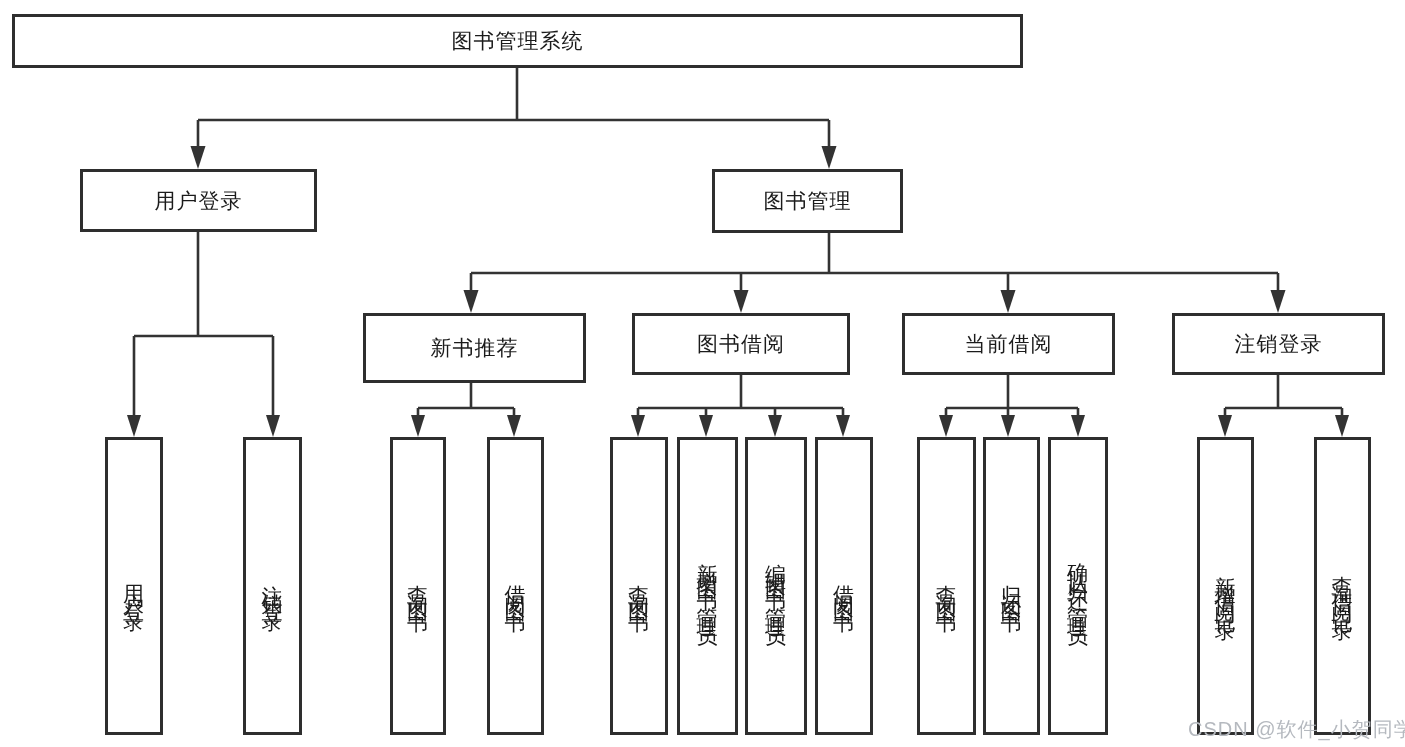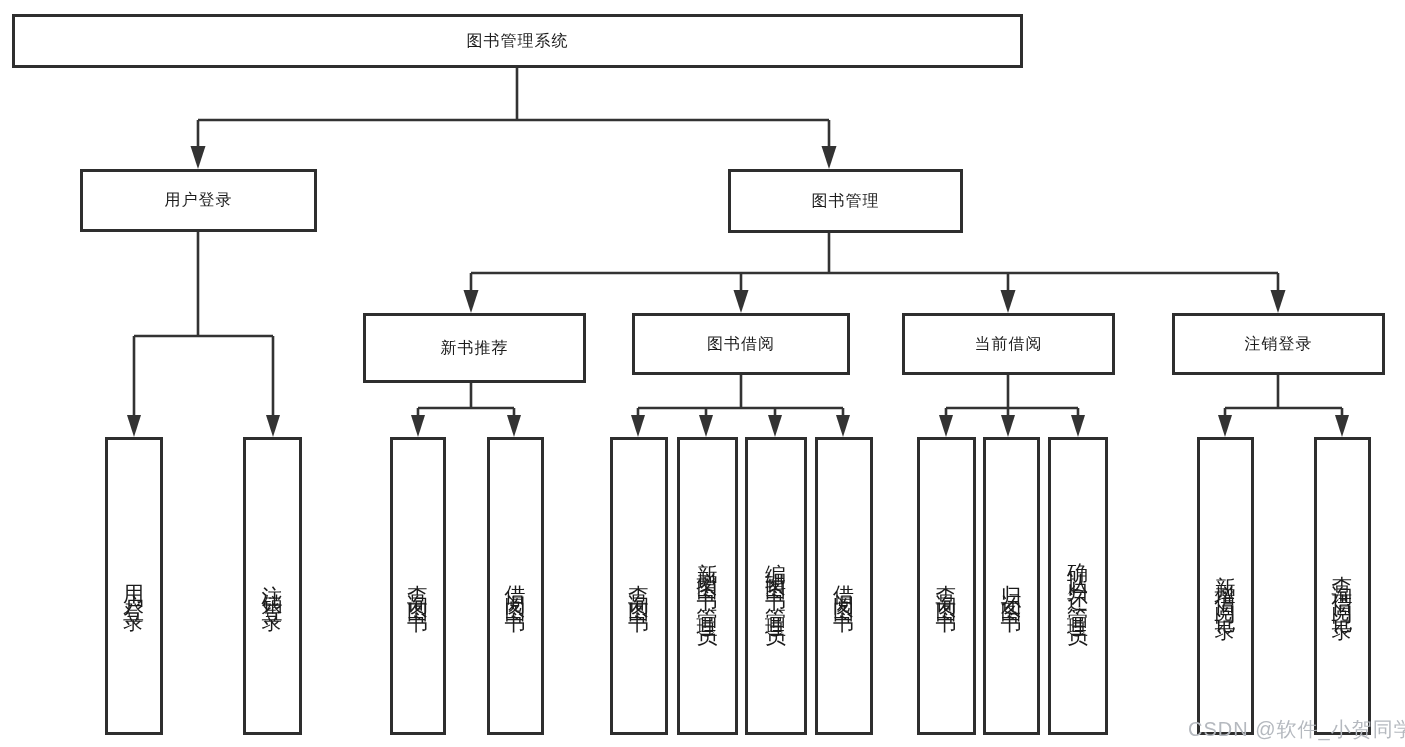--- a/index.html
+++ b/index.html
@@ -21,34 +21,34 @@
     position: absolute;
     box-sizing: border-box;
     border: 3px solid #2e2e2e;
     background: #ffffff;
     display: flex;
     align-items: center;
     justify-content: center;
     color: #1b1b1b;
     z-index: 2;
   }
-  .h-node { font-size: 16px; letter-spacing: 1px; white-space: nowrap; }
+  .h-node { font-size: 21px; letter-spacing: 1px; white-space: nowrap; }
   .v-node { font-size: 21px; }
   .v-node .vtext {
     writing-mode: vertical-rl;
     text-orientation: mixed;
     letter-spacing: 9px;
     line-height: 1;
     white-space: nowrap;
   }
   
   #n-root { left: 12px;  top: 14px;  width: 1011px; height: 54px; }
   
   #n-user { left: 80px;  top: 169px; width: 237px; height: 63px; }
-  #n-mgmt { left: 728px; top: 169px; width: 235px; height: 64px; }
+  #n-mgmt { left: 712px; top: 169px; width: 191px; height: 64px; }
   
   #n-s1 { left: 363px;  top: 313px; width: 223px; height: 70px; }
   #n-s2 { left: 632px;  top: 313px; width: 218px; height: 62px; }
   #n-s3 { left: 902px;  top: 313px; width: 213px; height: 62px; }
   #n-s4 { left: 1172px; top: 313px; width: 213px; height: 62px; }
   
   .leaf { top: 437px; height: 298px; }
   #n-l1  { left: 105px;  width: 58px; }
   #n-l2  { left: 243px;  width: 59px; }
   #n-l3  { left: 390px;  width: 56px; }

